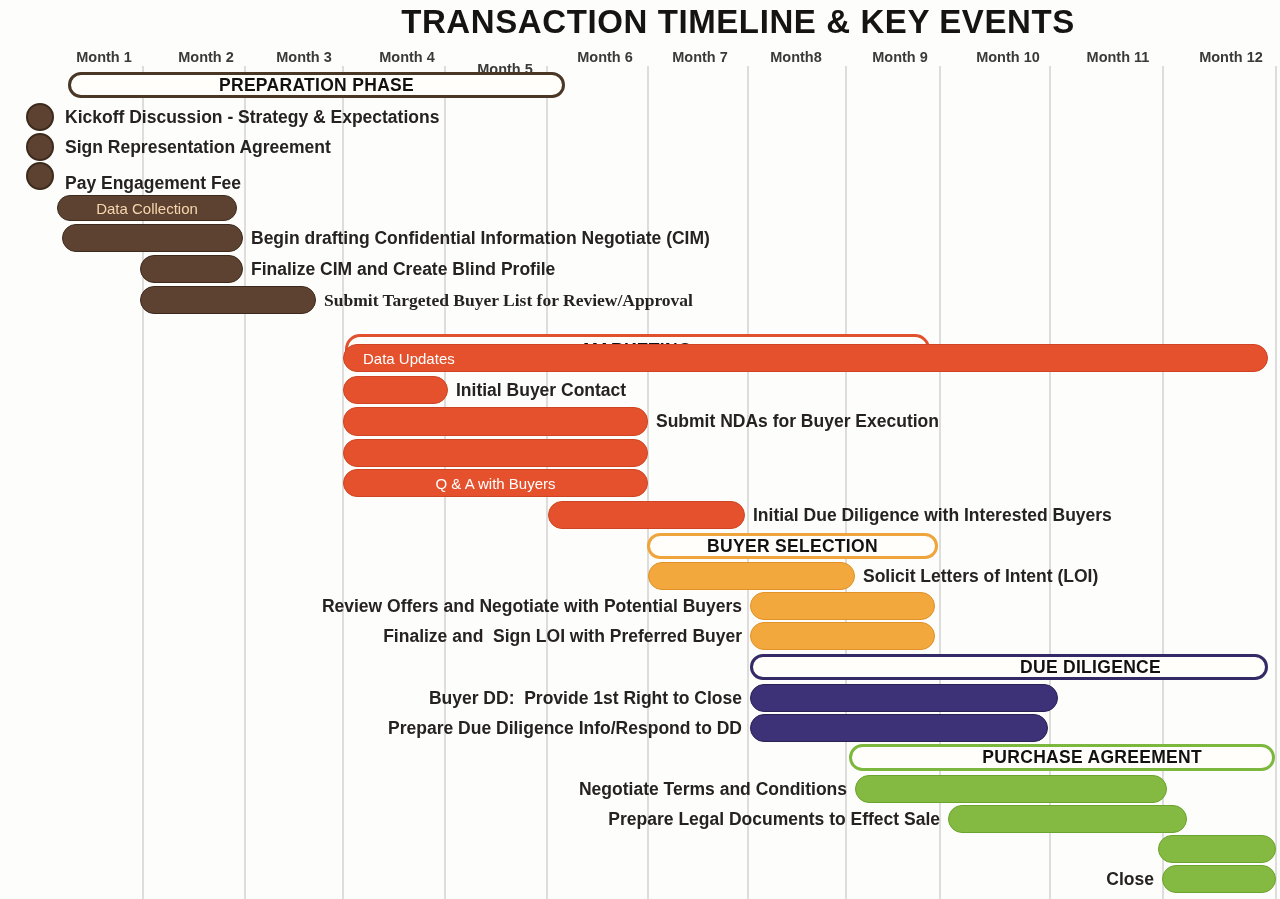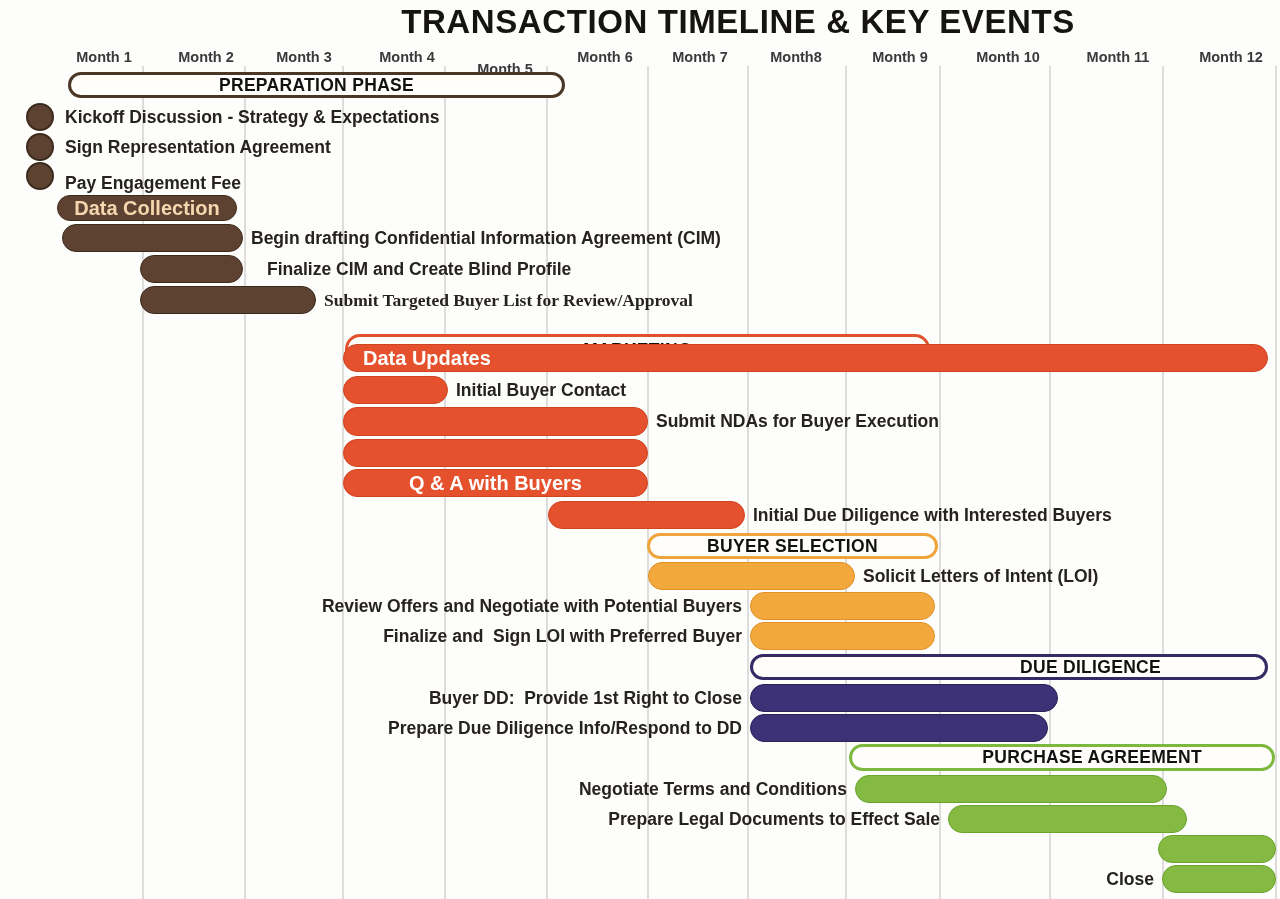--- a/index.html
+++ b/index.html
@@ -26,21 +26,21 @@
     font-size:17.5px;font-weight:bold;color:#111;letter-spacing:0.3px;white-space:pre;
   }
   .task-bar{
     position:absolute;box-sizing:border-box;border-radius:14px;
   }
   .task-label{
     position:absolute;display:flex;align-items:center;
     font-size:17.5px;font-weight:bold;color:#262220;white-space:pre;
   }
   .inside-label{position:absolute;display:flex;align-items:center;box-sizing:border-box;
-    font-size:20px;font-weight:bold;white-space:pre;}
+    font-size:15px;font-weight:normal;white-space:pre;}
   .milestone-dot{position:absolute;box-sizing:border-box;width:28px;height:28px;border-radius:50%;}
 </style>
 </head>
 <body>
 
 <div id="chart">
   <div class="title">TRANSACTION TIMELINE &amp; KEY EVENTS</div>
 <div class="gridline" style="left: 142px;"></div>
     <div class="gridline" style="left: 244px;"></div>
     <div class="gridline" style="left: 342px;"></div>
@@ -70,23 +70,23 @@
     </div>
     <div class="milestone-dot" style="left: 26px; top: 103px; background: rgb(94, 66, 49); border: 2px solid rgb(60, 43, 29);"></div>
     <div class="task-label" style="left: 65px; top: 103px; height: 28px;">Kickoff Discussion - Strategy &amp; Expectations</div>
     <div class="milestone-dot" style="left: 26px; top: 133px; background: rgb(94, 66, 49); border: 2px solid rgb(60, 43, 29);"></div>
     <div class="task-label" style="left: 65px; top: 133px; height: 28px;">Sign Representation Agreement</div>
     <div class="milestone-dot" style="left: 26px; top: 162px; background: rgb(94, 66, 49); border: 2px solid rgb(60, 43, 29);"></div>
     <div class="task-label" style="left: 65px; top: 162px; height: 28px; margin-top: 7px;">Pay Engagement Fee</div>
     <div class="task-bar" style="left: 57px; top: 195px; width: 180px; height: 26px; background: rgb(94, 66, 49); border: 1.5px solid rgb(60, 43, 29);"></div>
     <div class="inside-label" style="top: 195px; height: 26px; left: 57px; width: 180px; color: rgb(246, 214, 174); justify-content: center;">Data Collection</div>
     <div class="task-bar" style="left: 62px; top: 224px; width: 181px; height: 28px; background: rgb(94, 66, 49); border: 1.5px solid rgb(60, 43, 29);"></div>
-    <div class="task-label" style="top: 224px; height: 28px; left: 251px;">Begin drafting Confidential Information Agreement (CIM)</div>
+    <div class="task-label" style="top: 224px; height: 28px; left: 251px;">Begin drafting Confidential Information Negotiate (CIM)</div>
     <div class="task-bar" style="left: 140px; top: 255px; width: 103px; height: 28px; background: rgb(94, 66, 49); border: 1.5px solid rgb(60, 43, 29);"></div>
-    <div class="task-label" style="top: 255px; height: 28px; left: 267px;">Finalize CIM and Create Blind Profile</div>
+    <div class="task-label" style="top: 255px; height: 28px; left: 251px;">Finalize CIM and Create Blind Profile</div>
     <div class="task-bar" style="left: 140px; top: 286px; width: 176px; height: 28px; background: rgb(94, 66, 49); border: 1.5px solid rgb(60, 43, 29);"></div>
     <div class="task-label" style="top: 286px; height: 28px; left: 324px; font-family: Liberation Serif, serif;">Submit Targeted Buyer List for Review/Approval</div>
     <div class="phase-pill" style="left: 345px; top: 334px; width: 585px; height: 32px; border-color: rgb(224, 81, 44);">
       <div class="phase-label">MARKETING</div>
     </div>
     <div class="task-bar" style="left: 343px; top: 344px; width: 925px; height: 28px; background: rgb(229, 81, 44); border: 1.5px solid rgb(207, 69, 35);"></div>
     <div class="inside-label" style="top: 344px; height: 28px; left: 343px; width: 925px; color: rgb(255, 255, 255); padding-left: 20px;">Data Updates</div>
     <div class="task-bar" style="left: 343px; top: 376px; width: 105px; height: 28px; background: rgb(229, 81, 44); border: 1.5px solid rgb(207, 69, 35);"></div>
     <div class="task-label" style="top: 376px; height: 28px; left: 456px;">Initial Buyer Contact</div>
     <div class="task-bar" style="left: 343px; top: 407px; width: 305px; height: 29px; background: rgb(229, 81, 44); border: 1.5px solid rgb(207, 69, 35);"></div>

